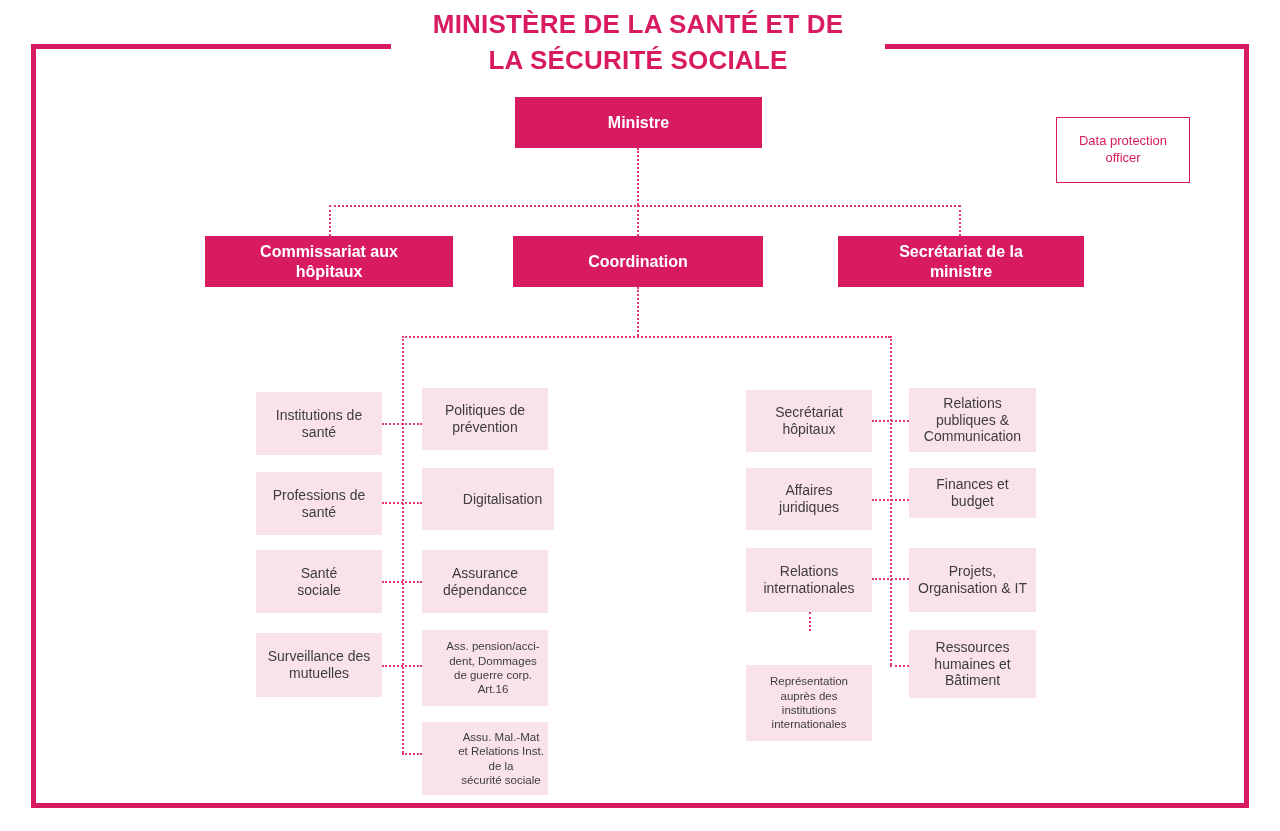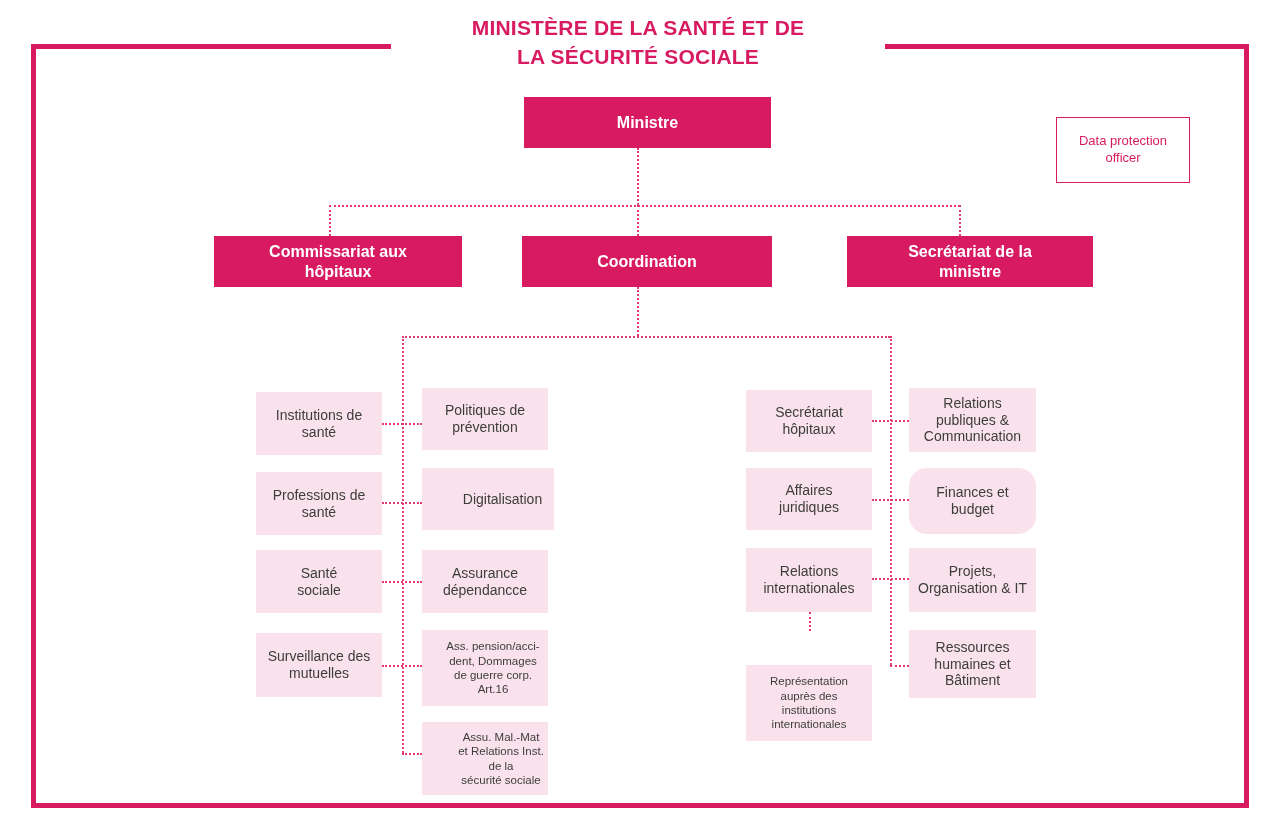--- a/index.html
+++ b/index.html
@@ -7,31 +7,31 @@
     width:1280px; height:831px; position:relative; overflow:hidden;
     font-family:"Liberation Sans", sans-serif;
   }
   .border-frame {
     position:absolute; left:31px; top:44px; width:1218px; height:764px;
     box-sizing:border-box; border:5px solid var(--accent); z-index:1;
   }
   .chart-title {
     position:absolute; left:391px; top:6px; width:494px; height:74px; z-index:2;
     background:#ffffff; display:flex; align-items:center; justify-content:center;
-    text-align:center; color:var(--accent); font-weight:bold; font-size:21px;
+    text-align:center; color:var(--accent); font-weight:bold; font-size:26px;
     line-height:1.38; white-space:pre-line; letter-spacing:.2px;
   }
   .node {
     position:absolute; box-sizing:border-box; z-index:3;
     display:flex; align-items:center; justify-content:center;
     text-align:center; white-space:pre-line;
   }
   .solid {
     background:var(--accent); color:#ffffff; font-weight:bold;
-    font-size:16px; line-height:1.2;margin-left:9px;
+    font-size:16px; line-height:1.2;
   }
   .light {
     background:var(--lightbox); color:var(--boxtext);
     font-size:14px; line-height:1.18;
   }
   .light.small { font-size:11.5px; line-height:1.25; }
   .outline {
     background:#ffffff; border:1px solid var(--accent); color:var(--accent);
     font-size:13px; line-height:1.3;
   }
@@ -108,19 +108,19 @@
 <div class="node light" style="left:746px; top:548px; width:126px; height:64px;">Relations
 internationales</div>
 <div class="node light small" style="left:746px; top:665px; width:126px; height:76px;">Représentation
 auprès des
 institutions
 internationales</div>
 
 <div class="node light" style="left:909px; top:388px; width:127px; height:64px;">Relations
 publiques &amp;
 Communication</div>
-<div class="node light" style="left:909px; top:468px; width:127px; height:66px;border-radius:18px;">Finances et
+<div class="node light" style="left:909px; top:468px; width:127px; height:50px;">Finances et
 budget</div>
 <div class="node light" style="left:909px; top:548px; width:127px; height:64px;">Projets,
 Organisation &amp; IT</div>
 <div class="node light" style="left:909px; top:630px; width:127px; height:68px;">Ressources
 humaines et
 Bâtiment</div>
 
 </body></html>

